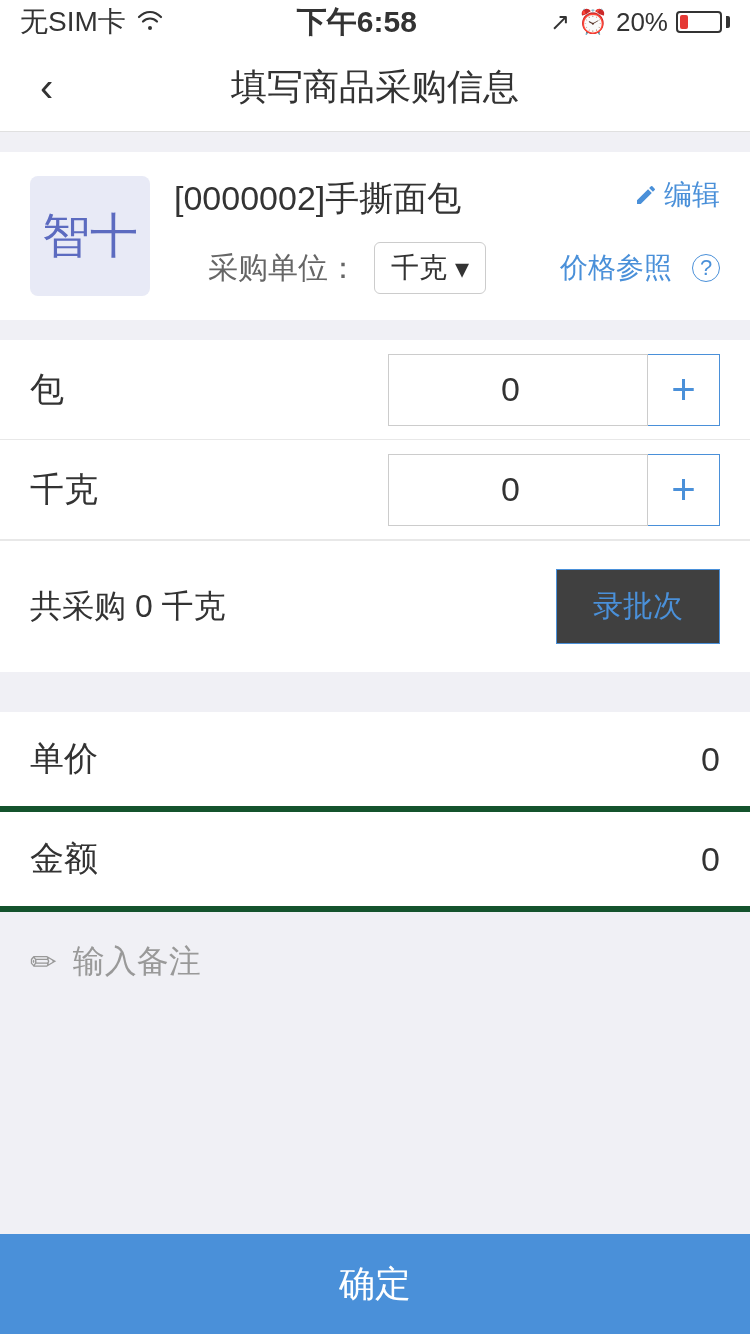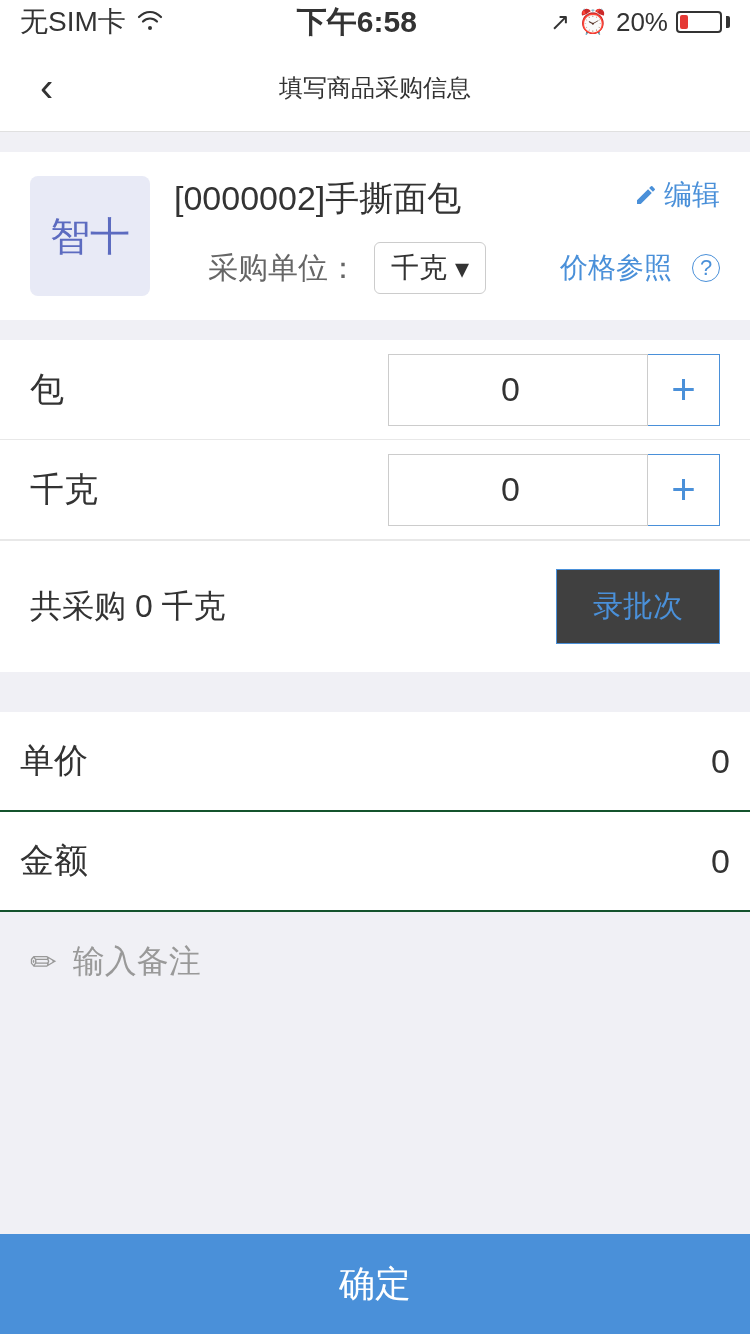--- a/index.html
+++ b/index.html
@@ -68,21 +68,21 @@
     .nav-back {
       font-size: 40px;
       color: #333;
       cursor: pointer;
       padding: 10px;
     }
     .nav-title {
       position: absolute;
       left: 50%;
       transform: translateX(-50%);
-      font-size: 24px;
+      font-size: 36px;
       font-weight: 500;
       color: #333;
       text-align: center;
     }
 
     
     .product-card {
       background: #fff;
       margin-top: 20px;
       padding: 24px 30px;
@@ -94,21 +94,21 @@
       width: 120px;
       height: 120px;
       background: #e8eaf6;
       border-radius: 8px;
       display: flex;
       align-items: center;
       justify-content: center;
       flex-shrink: 0;
     }
     .product-image-logo {
-      font-size: 40px;
+      font-size: 48px;
       color: #5c6bc0;
     }
     .product-info {
       flex: 1;
     }
     .product-name-row {
       display: flex;
       justify-content: space-between;
       align-items: flex-start;
       margin-bottom: 20px;
@@ -242,23 +242,23 @@
 
     
     .price-section {
       background: #fff;
       margin-top: 20px;
     }
     .price-row {
       display: flex;
       align-items: center;
       justify-content: space-between;
-      padding: 0 20px;
+      padding: 0 30px;
       height: 100px;
-      border-bottom: 2px solid #14532d;
+      border-bottom: 6px solid #14532d;
     }
     .price-label {
       font-size: 34px;
       color: #333;
     }
     .price-value {
       font-size: 34px;
       color: #333;
     }
 

